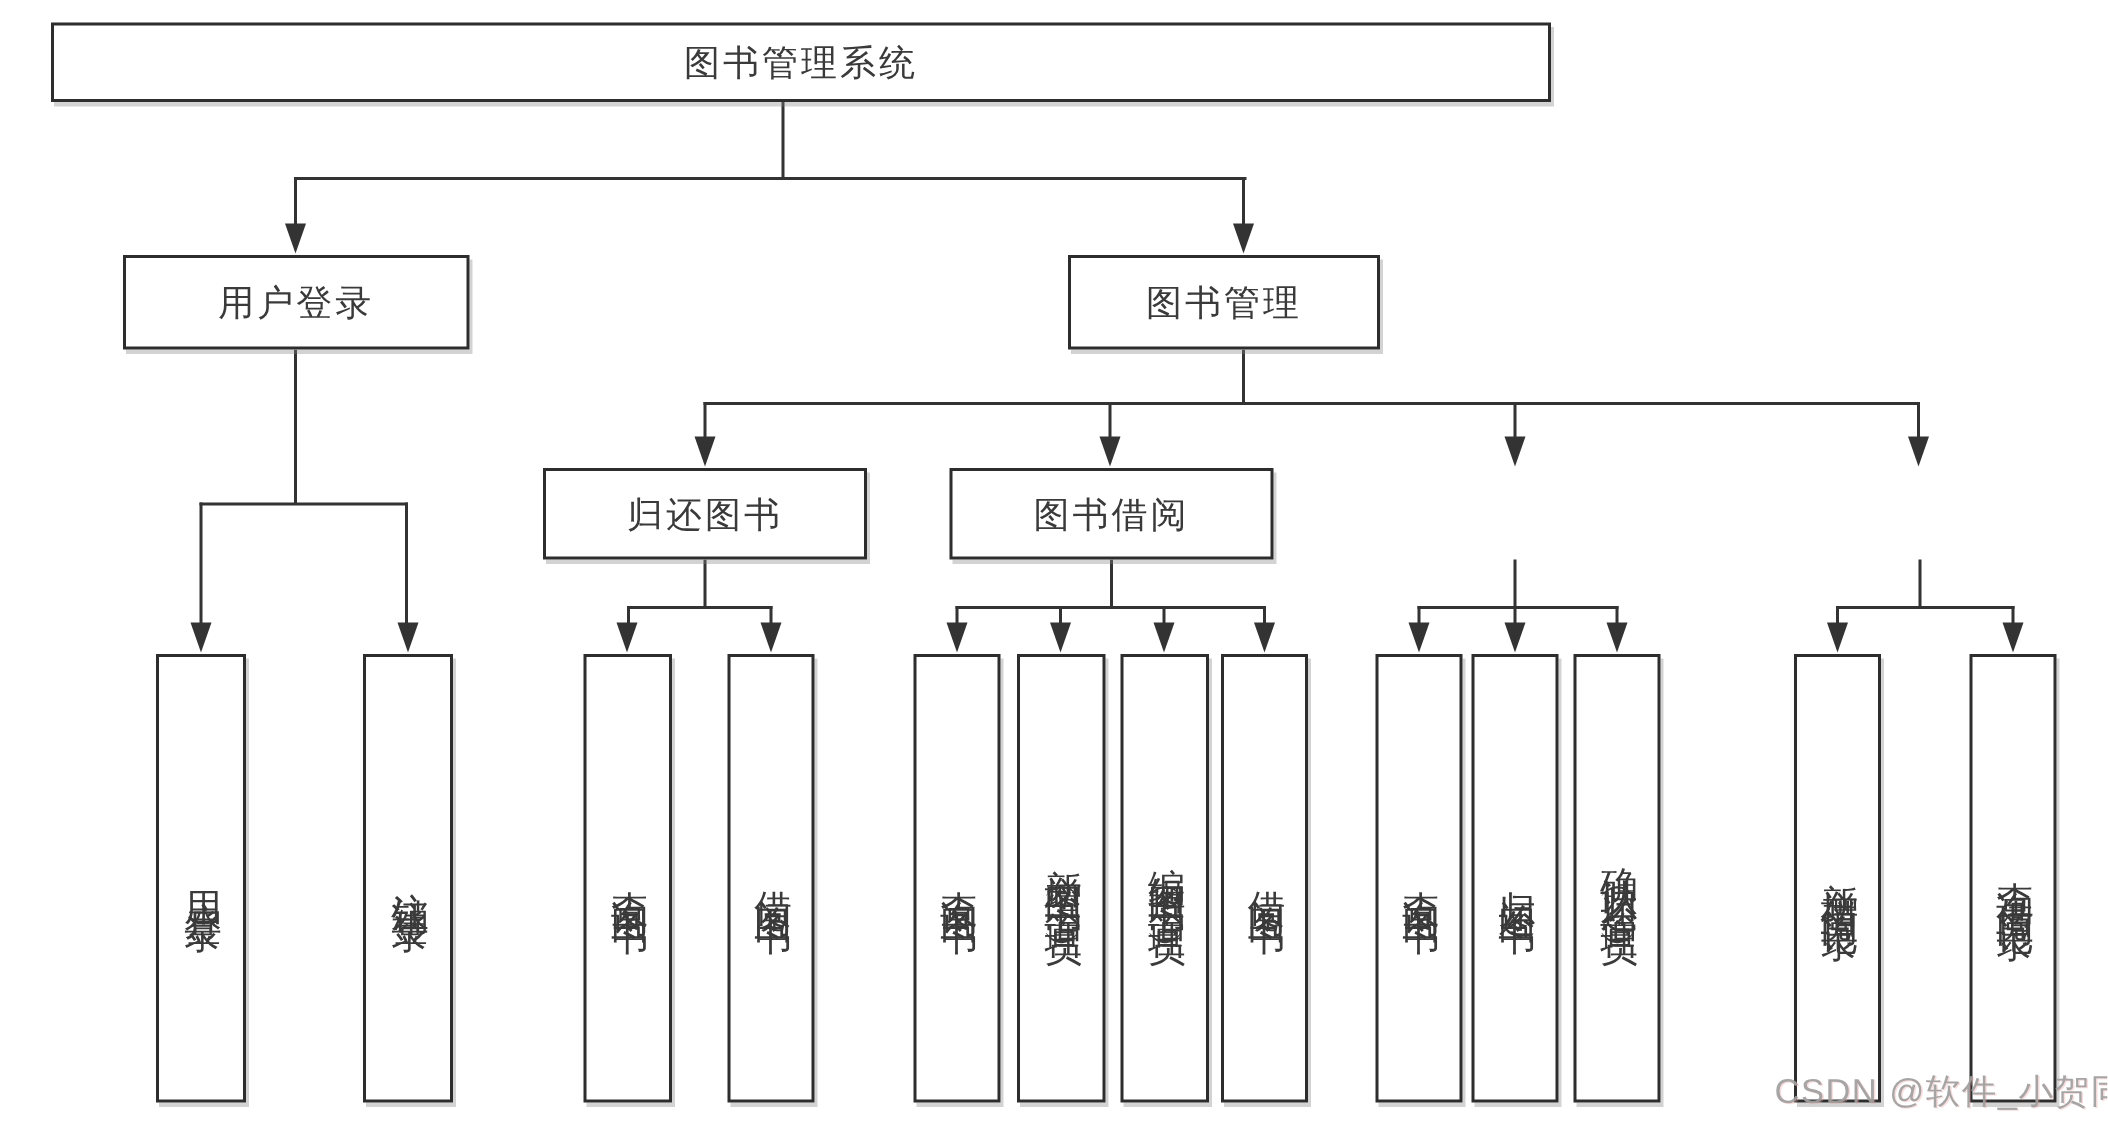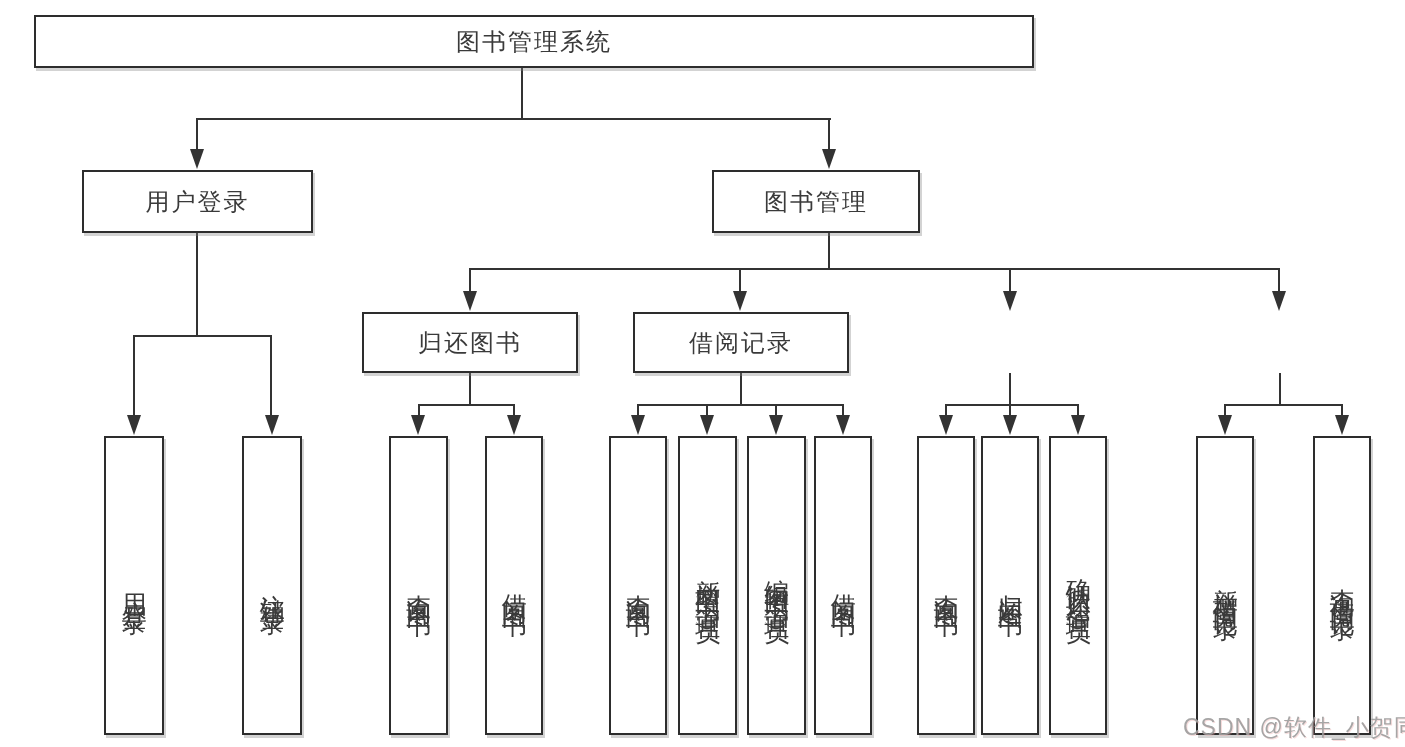--- a/index.html
+++ b/index.html
@@ -125,21 +125,21 @@
     <span class="h-label">用户登录</span>
   </div>
   <div class="node" style="left:712px;top:170px;width:208px;height:63px;">
     <span class="h-label">图书管理</span>
   </div>
 
   <div class="node" style="left:362px;top:312px;width:216px;height:61px;">
     <span class="h-label">归还图书</span>
   </div>
   <div class="node" style="left:633px;top:312px;width:216px;height:61px;">
-    <span class="h-label">借阅记录</span>
+    <span class="h-label">图书借阅</span>
   </div>
 
   <div class="node leaf" style="left:104px;width:60px;">
     <span class="v-label">用户登录</span>
   </div>
   <div class="node leaf" style="left:242px;width:60px;">
     <span class="v-label">注销登录</span>
   </div>
 
   <div class="node leaf" style="left:389px;width:59px;">

